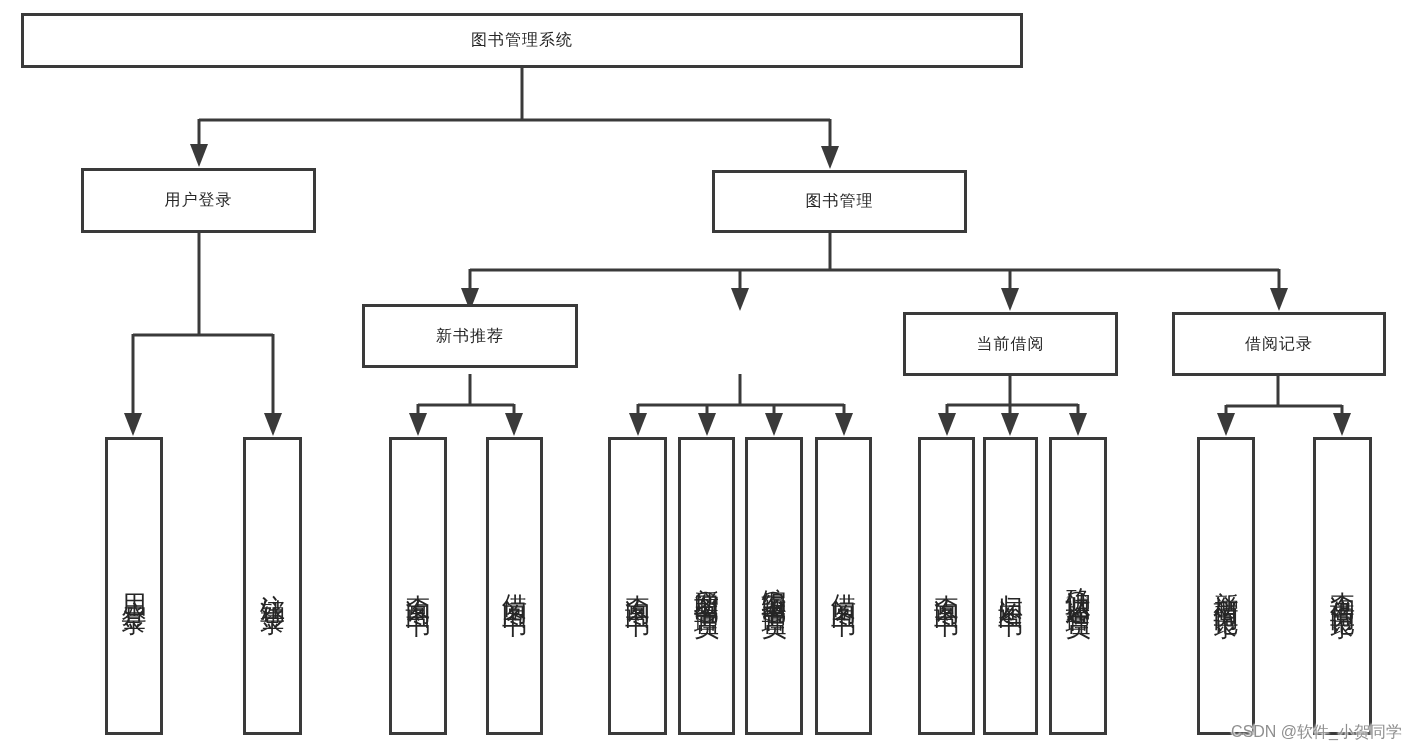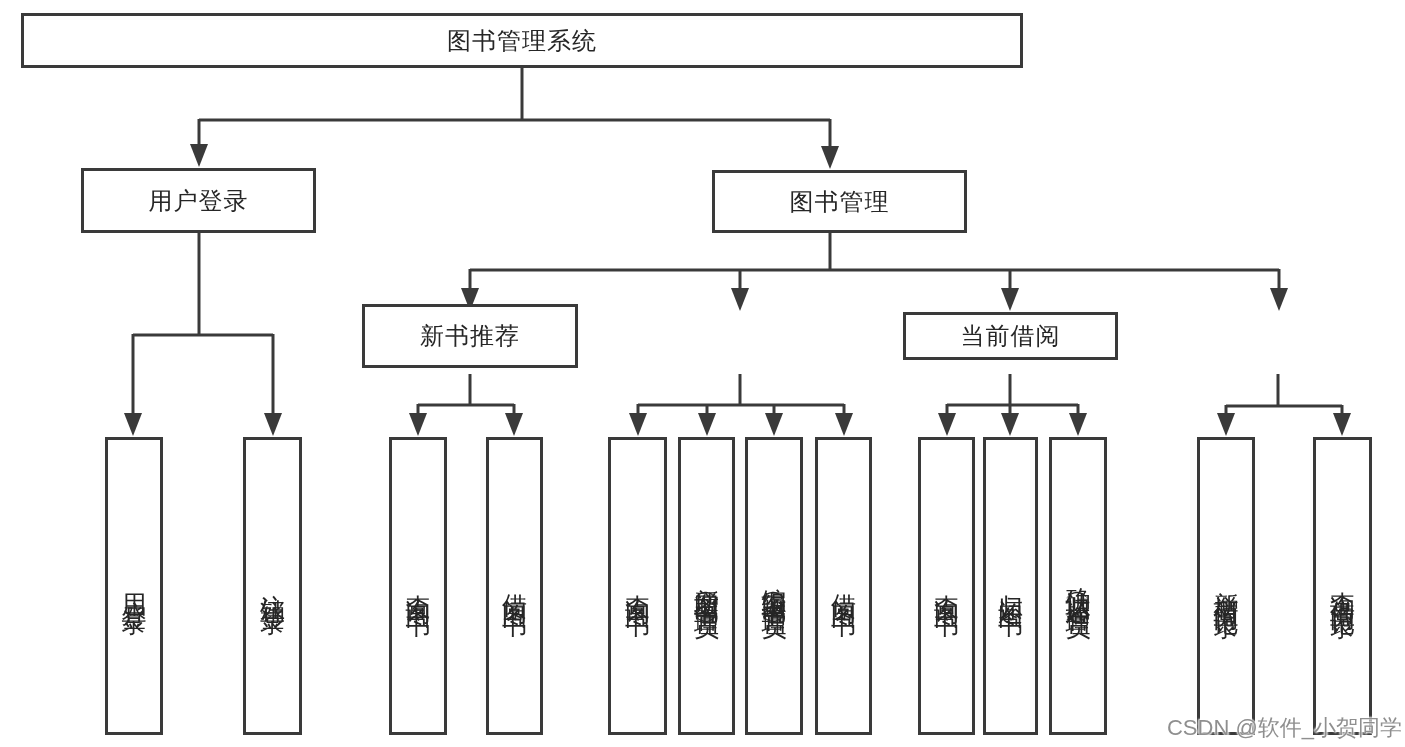--- a/index.html
+++ b/index.html
@@ -16,38 +16,38 @@
     box-sizing:border-box;
     background:#ffffff;
     border:3px solid #3a3a3a;
     display:flex;
     align-items:center;
     justify-content:center;
     z-index:2;
     color:#262626;
   }
   .box .h{
-    font-size:24px;
+    font-size:16px;
     letter-spacing:1px;
     white-space:nowrap;
   }
   .box .v{
     display:block;
     writing-mode:vertical-rl;
     text-orientation:mixed;
     font-size:25px;
     letter-spacing:5px;
     line-height:1;
   }
   #watermark{
     position:absolute;
     right:3px;
     bottom:4px;
     z-index:3;
-    font-size:22px;
+    font-size:16px;
     color:#8f8f8f;
     text-shadow:0 0 2px #ffffff,1px 1px 2px #ffffff,-1px -1px 2px #ffffff;
     white-space:nowrap;
   }
 </style>
 </head>
 <body>
 
 <div id="canvas">
 
@@ -124,22 +124,25 @@
   <div class="box" style="left:81px;top:168px;width:235px;height:65px;">
     <span class="h">用户登录</span>
   </div>
   <div class="box" style="left:712px;top:170px;width:255px;height:63px;">
     <span class="h">图书管理</span>
   </div>
 
   <div class="box" style="left:362px;top:304px;width:216px;height:64px;">
     <span class="h">新书推荐</span>
   </div>
-  <div class="box" style="left:903px;top:312px;width:215px;height:48px;">
+  <div class="box" style="left:903px;top:312px;width:215px;height:64px;">
     <span class="h">当前借阅</span>
+  </div>
+  <div class="box" style="left:1172px;top:312px;width:214px;height:64px;">
+    <span class="h">借阅记录</span>
   </div>
 
   <div class="box" style="left:105px;top:437px;width:58px;height:298px;">
     <span class="v" style="letter-spacing: 6px;">用户登录</span>
   </div>
   <div class="box" style="left:243px;top:437px;width:59px;height:298px;">
     <span class="v" style="letter-spacing: 6px;">注销登录</span>
   </div>
 
   <div class="box" style="left:389px;top:437px;width:58px;height:298px;">

